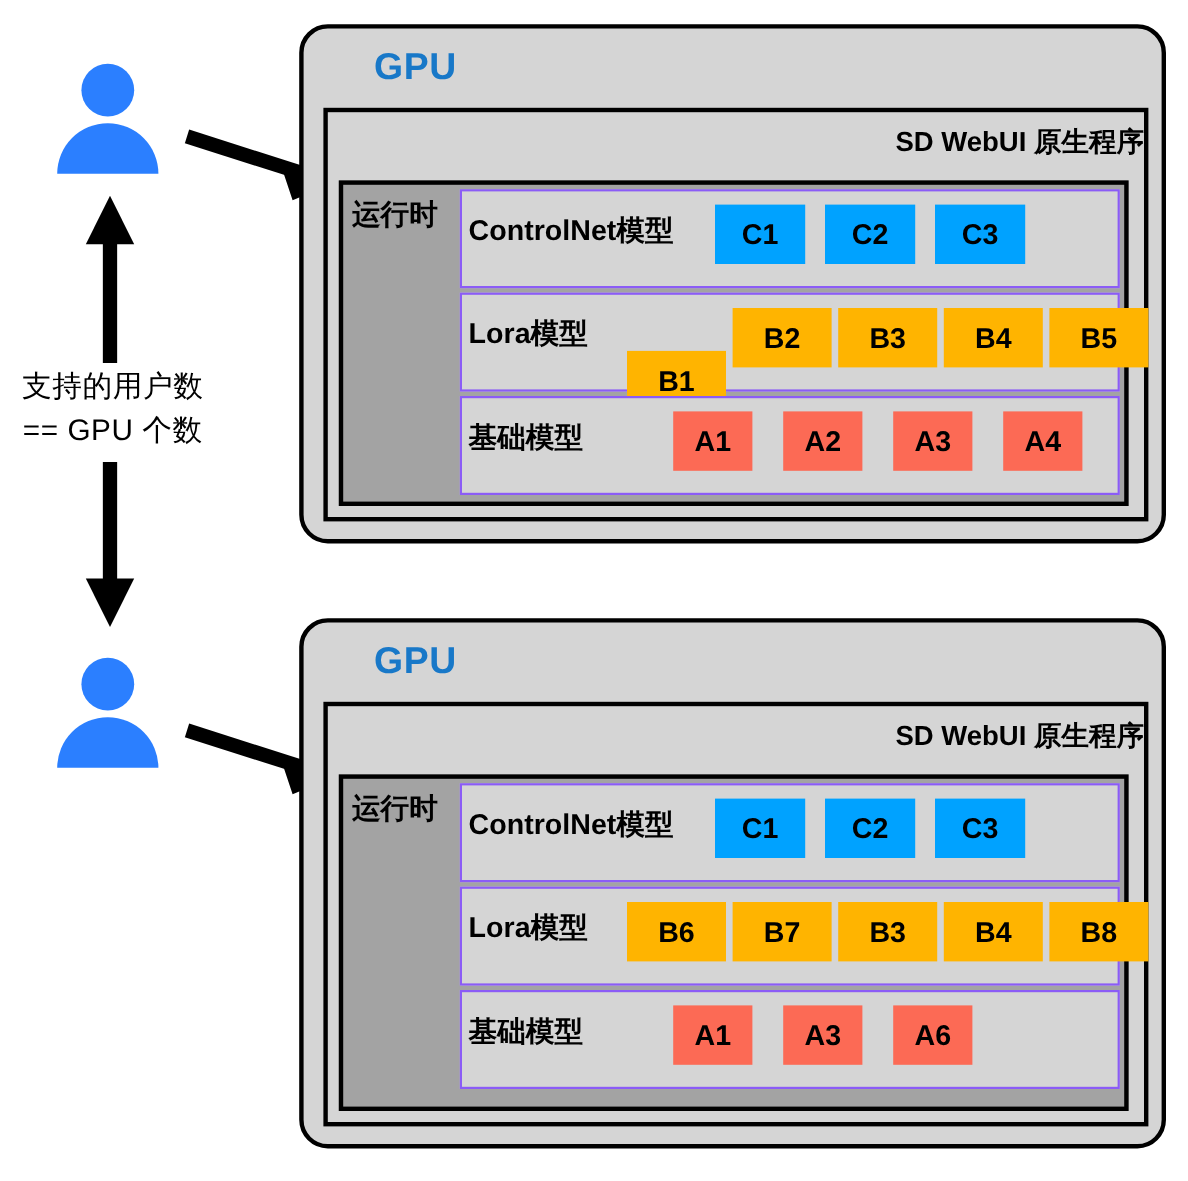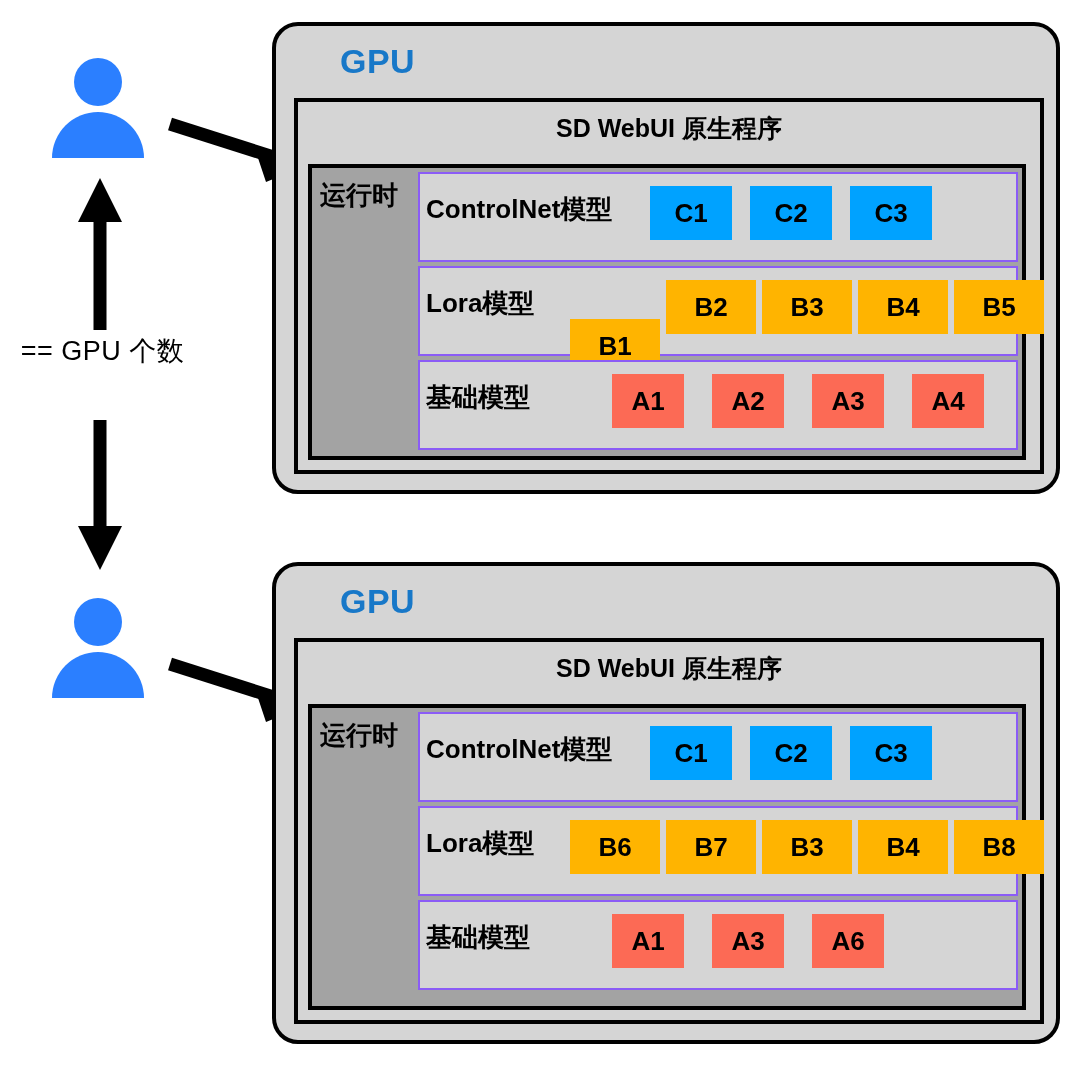--- a/index.html
+++ b/index.html
@@ -75,21 +75,21 @@
     bottom: 16px;
     background: #d5d5d5;
     border: 4px solid #000;
     box-sizing: border-box;
   }
   .webui-title {
     position: absolute;
     left: 0;
     right: 0;
     top: 10px;
-    text-align: center;
+    text-align: right;
     font-size: 25px;
     font-weight: bold;
     color: #000;
   }
   .runtime-box {
     position: absolute;
     left: 10px;
     right: 14px;
     top: 62px;
     bottom: 10px;
@@ -193,20 +193,21 @@
   <div class="head" style="background: rgb(43, 127, 255);"></div>
   <div class="body" style="background: rgb(43, 127, 255);"></div>
 </div>
 
 <div class="user-icon" style="left:46px; top:596px;">
   <div class="head" style="background: rgb(43, 127, 255);"></div>
   <div class="body" style="background: rgb(43, 127, 255);"></div>
 </div>
 
 <div class="vlabel" style="left:0px; top:331px; width:205px;">
+  <div>支持的用户数</div>
   <div>== GPU 个数</div>
 </div>
 
 <div class="gpu-panel" style="left:272px; top:22px; width:788px; height:472px;">
   <div class="gpu-title" style="color: rgb(24, 120, 200);">GPU</div>
 
   <div class="webui-box">
     <div class="webui-title">SD WebUI 原生程序</div>
 
     <div class="runtime-box">

